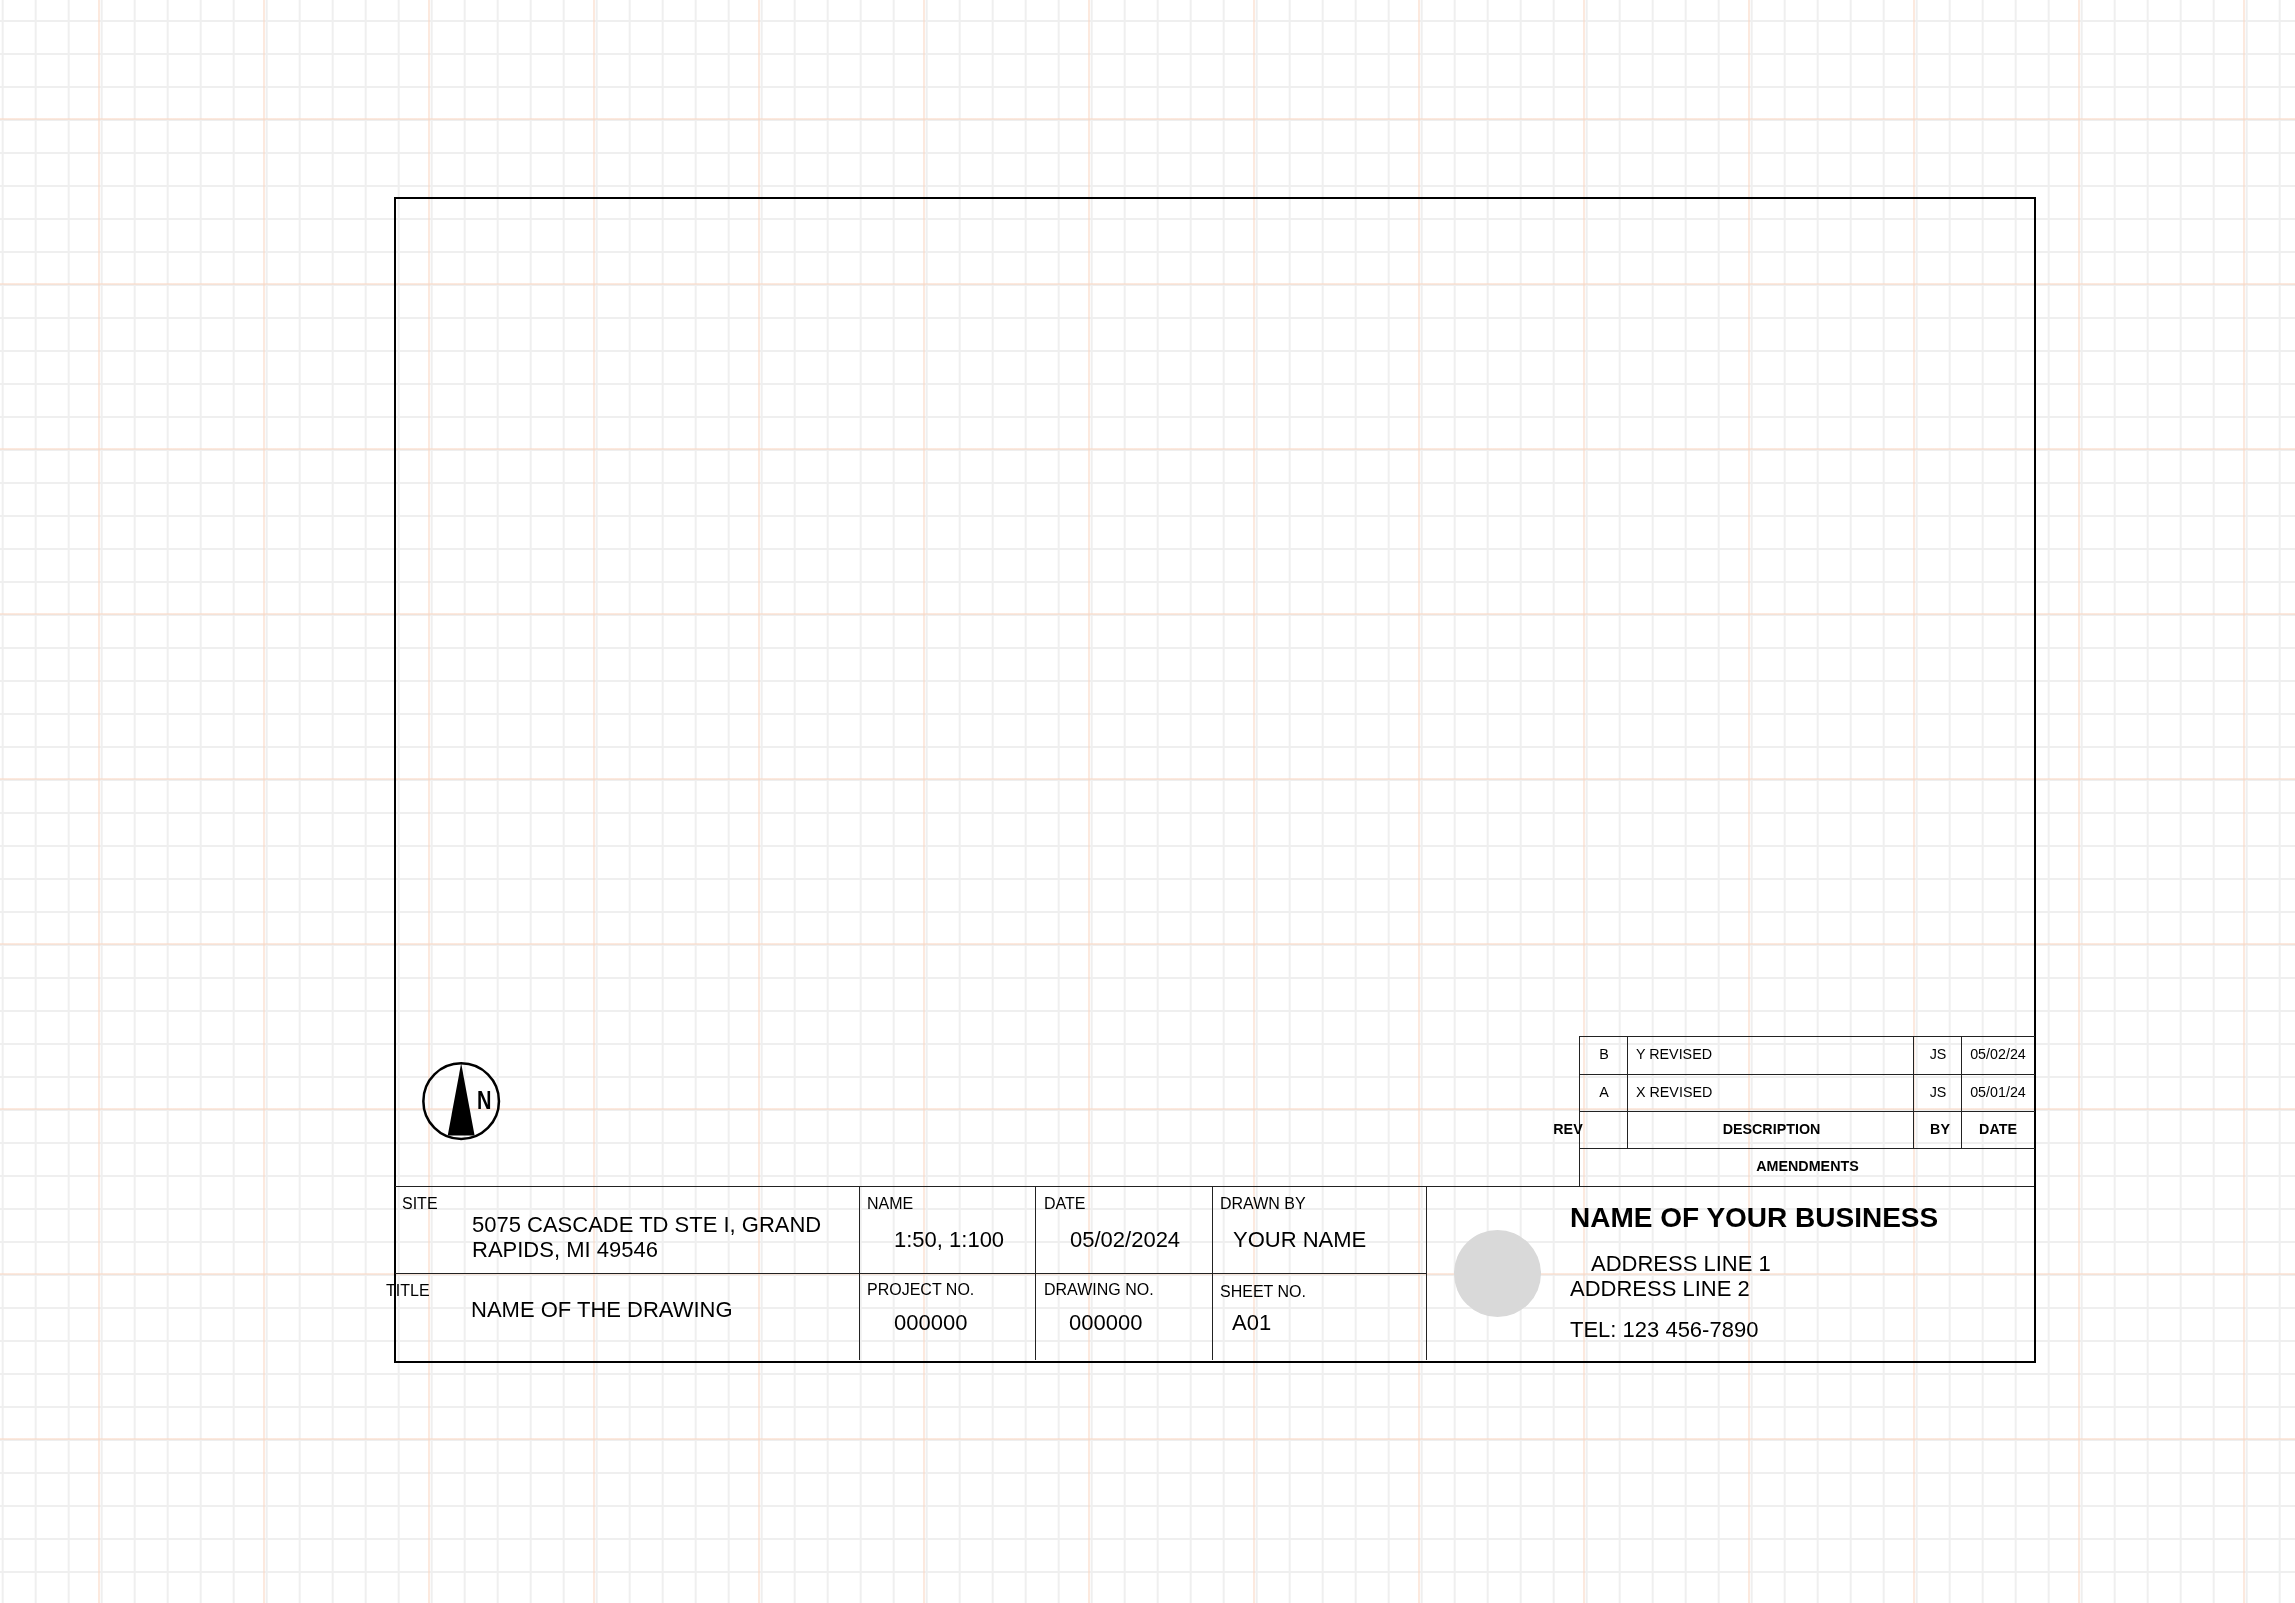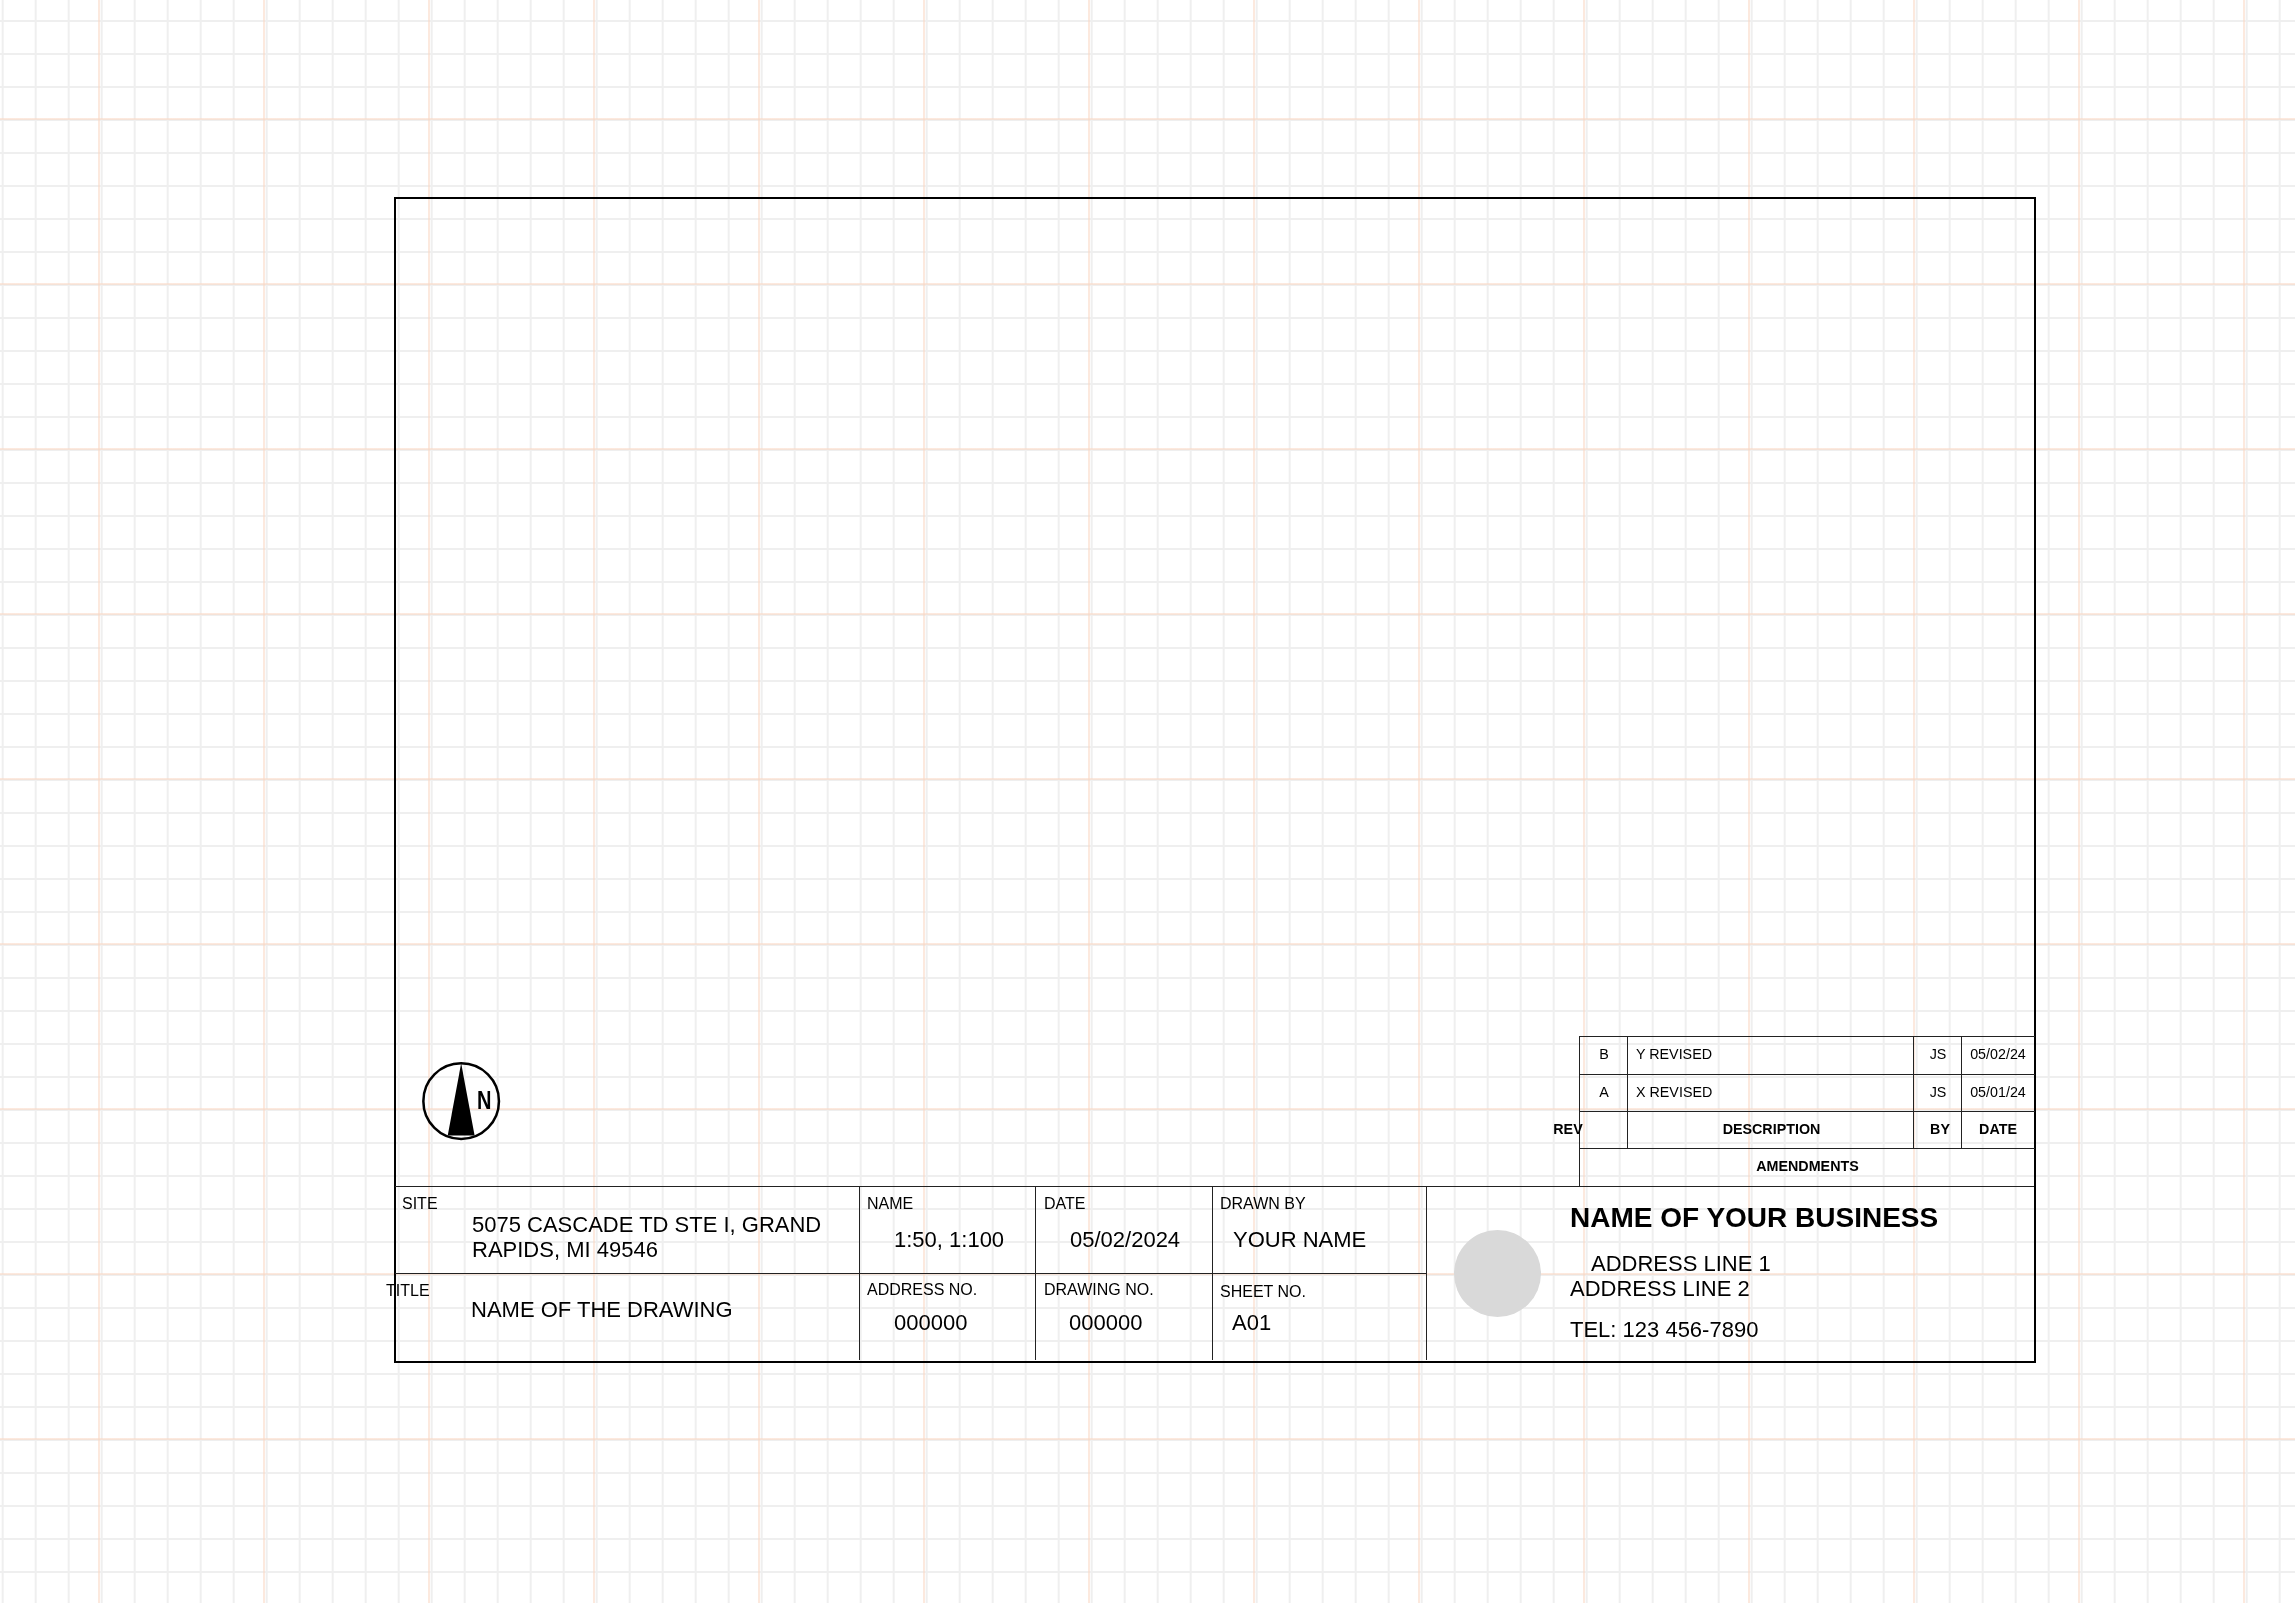--- a/index.html
+++ b/index.html
@@ -101,21 +101,21 @@
     <span class="lbl" style="left:1044px;top:1195px;">DATE</span>
     <span class="val" style="left:1070px;top:1227px;">05/02/2024</span>
   </div>
 
   <div>
     <span class="lbl" style="left:1220px;top:1195px;">DRAWN BY</span>
     <span class="val" style="left:1233px;top:1227px;">YOUR NAME</span>
   </div>
 
   <div>
-    <span class="lbl" style="left:867px;top:1281px;">ADDRESS NO.</span>
+    <span class="lbl" style="left:867px;top:1281px;">PROJECT NO.</span>
     <span class="val" style="left:894px;top:1310px;">000000</span>
   </div>
 
   <div>
     <span class="lbl" style="left:1044px;top:1281px;">DRAWING NO.</span>
     <span class="val" style="left:1069px;top:1310px;">000000</span>
   </div>
 
   <div>
     <span class="lbl" style="left:1220px;top:1283px;">SHEET NO.</span>

